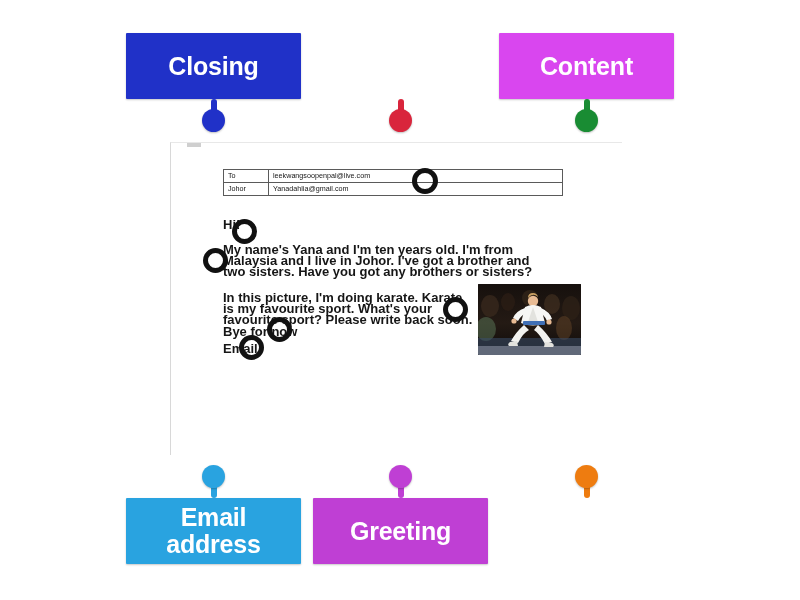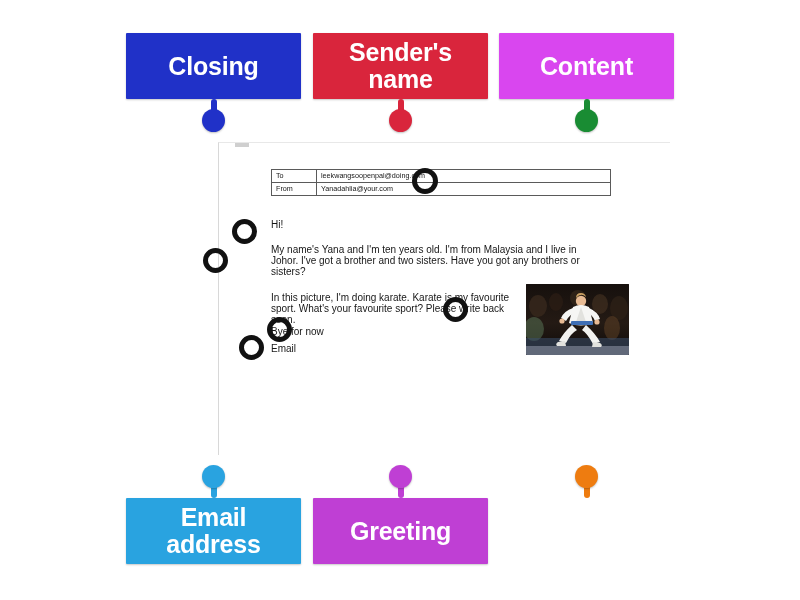--- a/index.html
+++ b/index.html
@@ -72,21 +72,20 @@
   #doc {
     position: absolute;
     left: 170px;
     top: 142px;
     width: 452px;
     height: 313px;
     background: #ffffff;
     border-left: 1px solid #d8d8d8;
     border-top: 1px solid #e8e8e8;
     box-sizing: border-box;
-    margin-left: 48px;
   }
   #doc-topmark {
     position: absolute;
     left: 16px;
     top: 0px;
     width: 14px;
     height: 4px;
     background: #cfcfcf;
   }
 
@@ -107,24 +106,24 @@
     height: 10px;
     line-height: 10px;
     white-space: nowrap;
     overflow: hidden;
   }
   #hdr-table td.k { width: 36px; }
 
   
   .para {
     position: absolute;
-    font-size: 10px;
+    font-size: 13px;
     line-height: 11px;
     color: #161616;
-    font-weight: 400;
+    font-weight: 700;
   }
   #p-greeting { left: 52px; top: 76px; }
   #p-intro    { left: 52px; top: 101px; width: 320px; }
   #p-content  { left: 52px; top: 149px; width: 250px; }
   #p-closing  { left: 52px; top: 183px; }
   #p-sender   { left: 52px; top: 200px; }
 
   
   #photo {
     position: absolute;
@@ -147,23 +146,20 @@
   }
 </style>
 </head>
 <body>
 
 <div id="stage">
 
   <div class="label-box" style="left: 126px; top: 33px; width: 175px; height: 66px; background: rgb(32, 49, 200);">
     <span>Closing</span>
   </div>
-  <div class="label-box" style="left: 313px; top: 33px; width: 175px; height: 66px; background: rgb(217, 37, 60);">
-    <span>Sender's name</span>
-  </div>
   <div class="label-box" style="left: 499px; top: 33px; width: 175px; height: 66px; background: #d946ef;">
     <span>Content</span>
   </div>
 
   <div class="pin down" style="left: 202px; top: 99px; height: 33px;">
     <div class="stem" style="background: rgb(32, 49, 200);"></div>
     <div class="knob" style="background: rgb(32, 49, 200);"></div>
   </div>
   <div class="pin down" style="left: 389px; top: 99px; height: 33px;">
     <div class="stem" style="background: rgb(217, 37, 60);"></div>
@@ -174,25 +170,25 @@
     <div class="knob" style="background: rgb(25, 140, 51);"></div>
   </div>
 
   <div id="doc">
     <div id="doc-topmark"></div>
 
     <table id="hdr-table">
       <tbody>
         <tr>
           <td class="k">To</td>
-          <td>leekwangsoopenpal@doing.com</td>
+          <td>leekwangsoopenpal@live.com</td>
         </tr>
         <tr>
-          <td class="k">From</td>
-          <td>Yanadahlia@your.com</td>
+          <td class="k">Johor</td>
+          <td>Yanadahlia@gmail.com</td>
         </tr>
       </tbody>
     </table>
 
     <div class="para" id="p-greeting">Hi!</div>
     <div class="para" id="p-intro">My name's Yana and I'm ten years old. I'm from Malaysia and I live in Johor. I've got a brother and two sisters. Have you got any brothers or sisters?</div>
     <div class="para" id="p-content">In this picture, I'm doing karate. Karate is my favourite sport. What's your favourite sport? Please write back soon.</div>
     <div class="para" id="p-closing">Bye for now</div>
     <div class="para" id="p-sender">Email</div>
 

